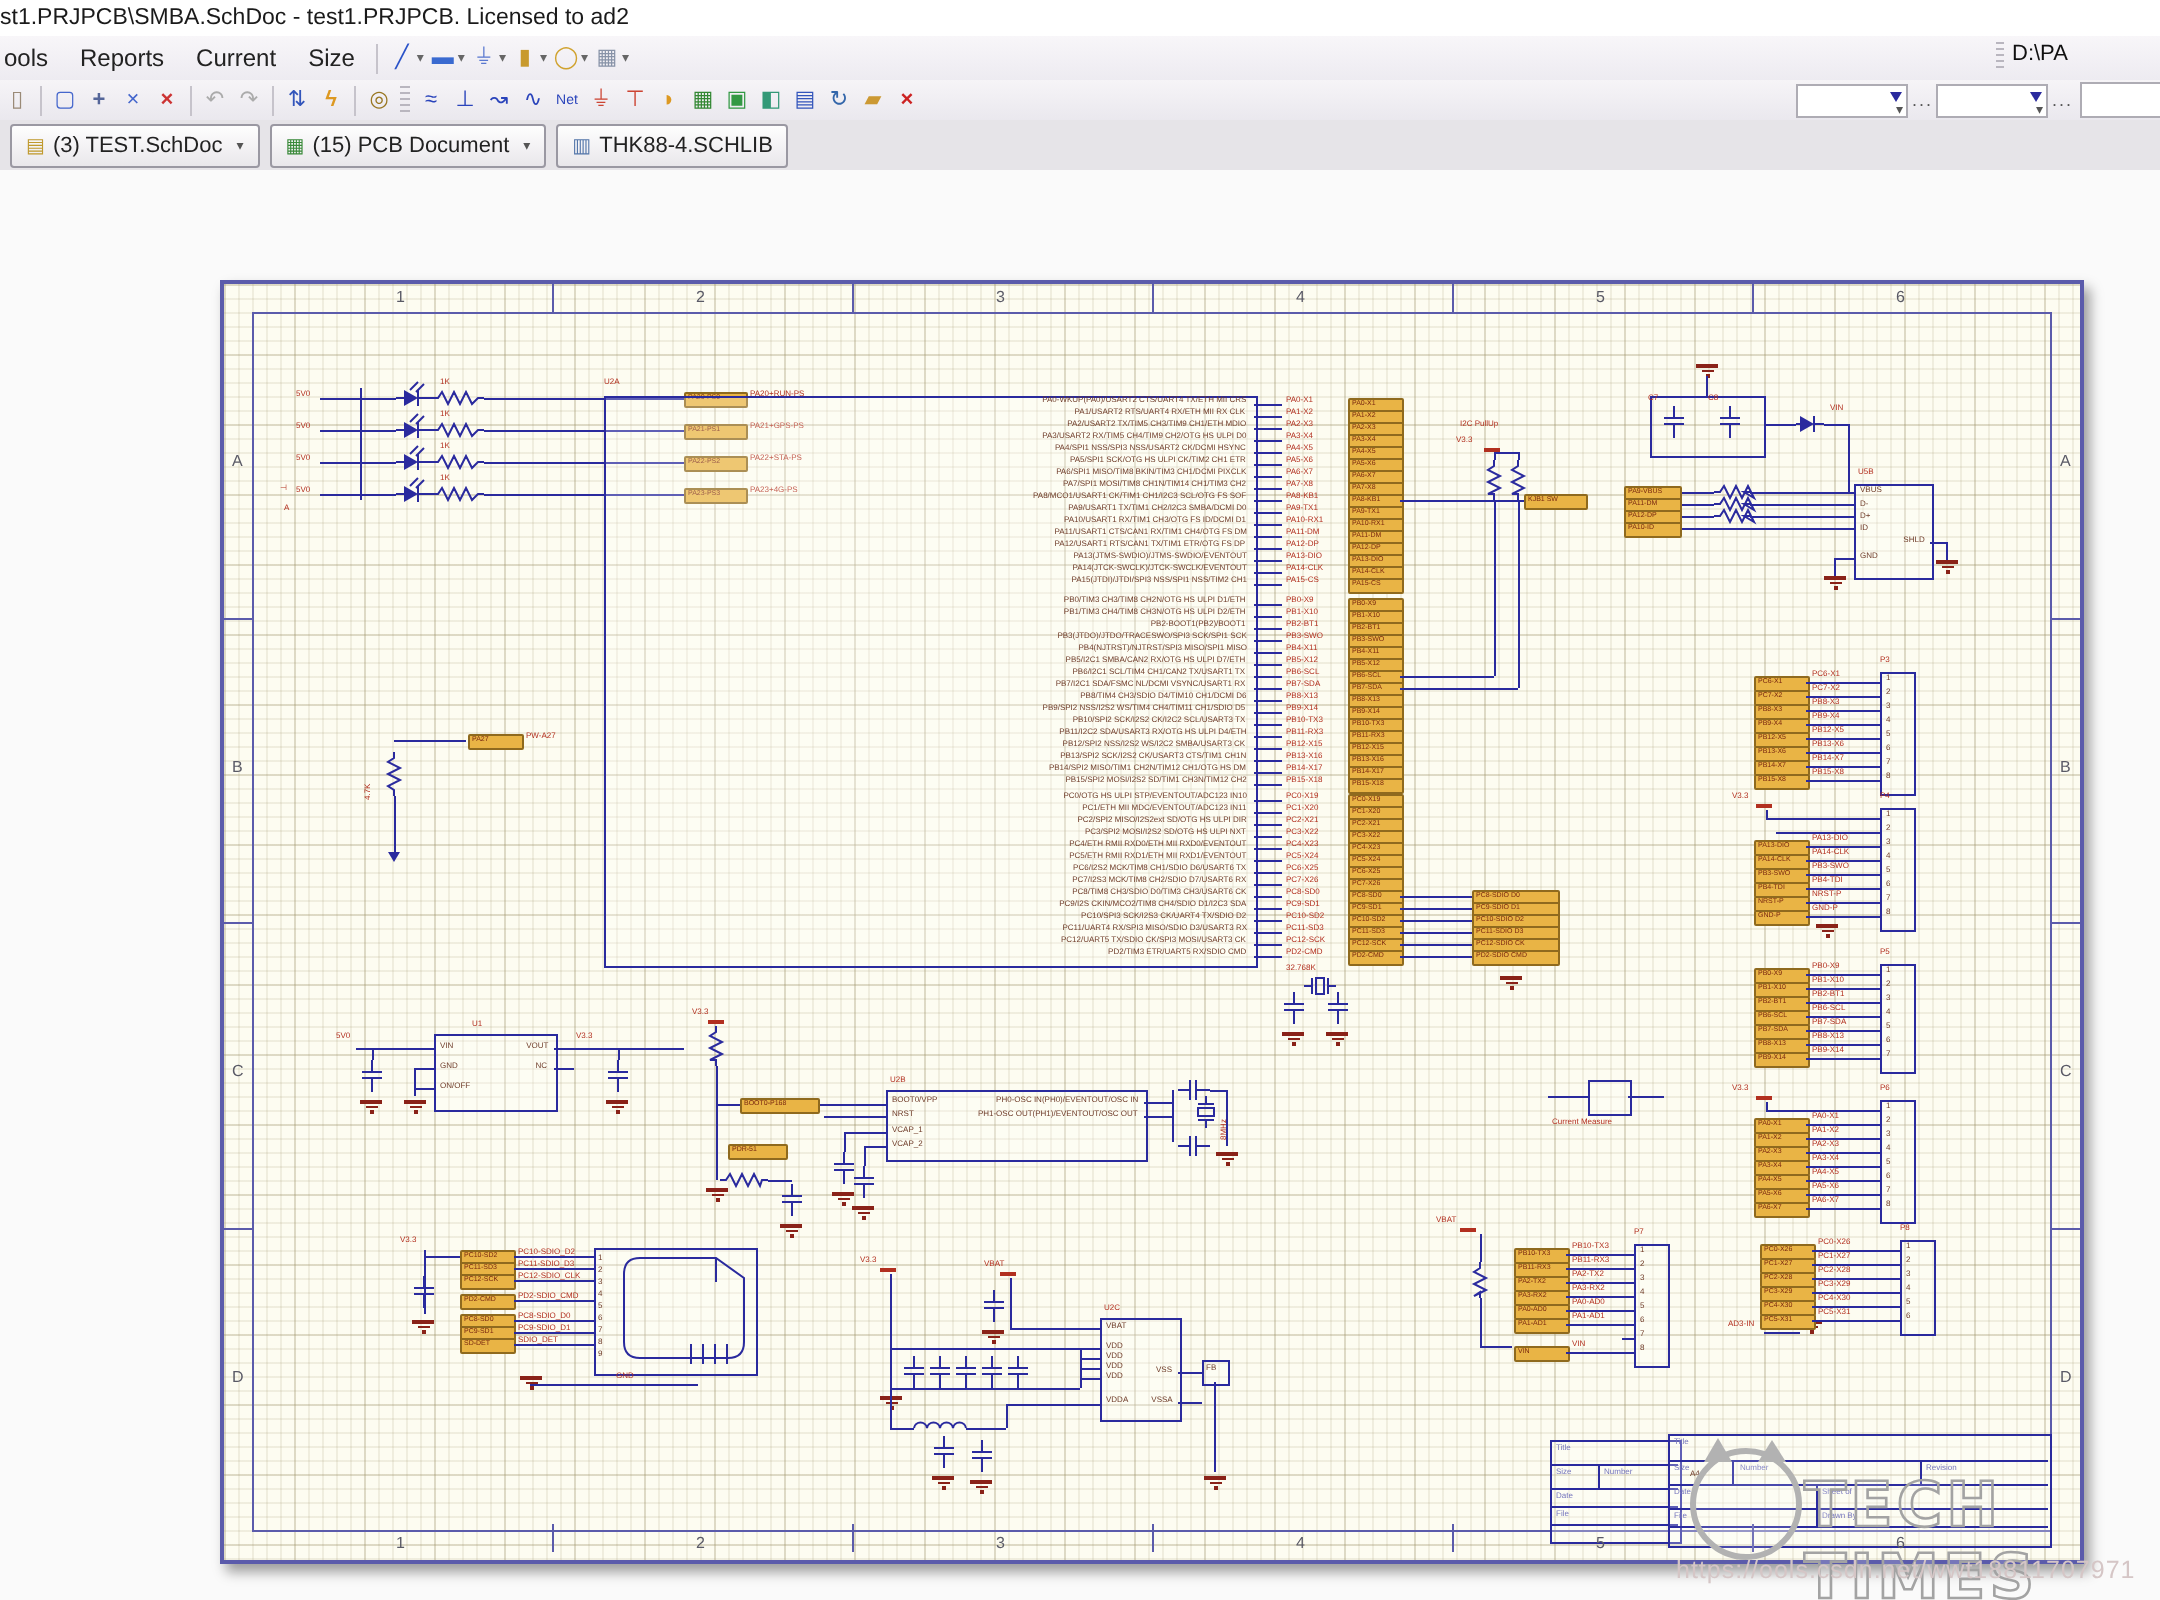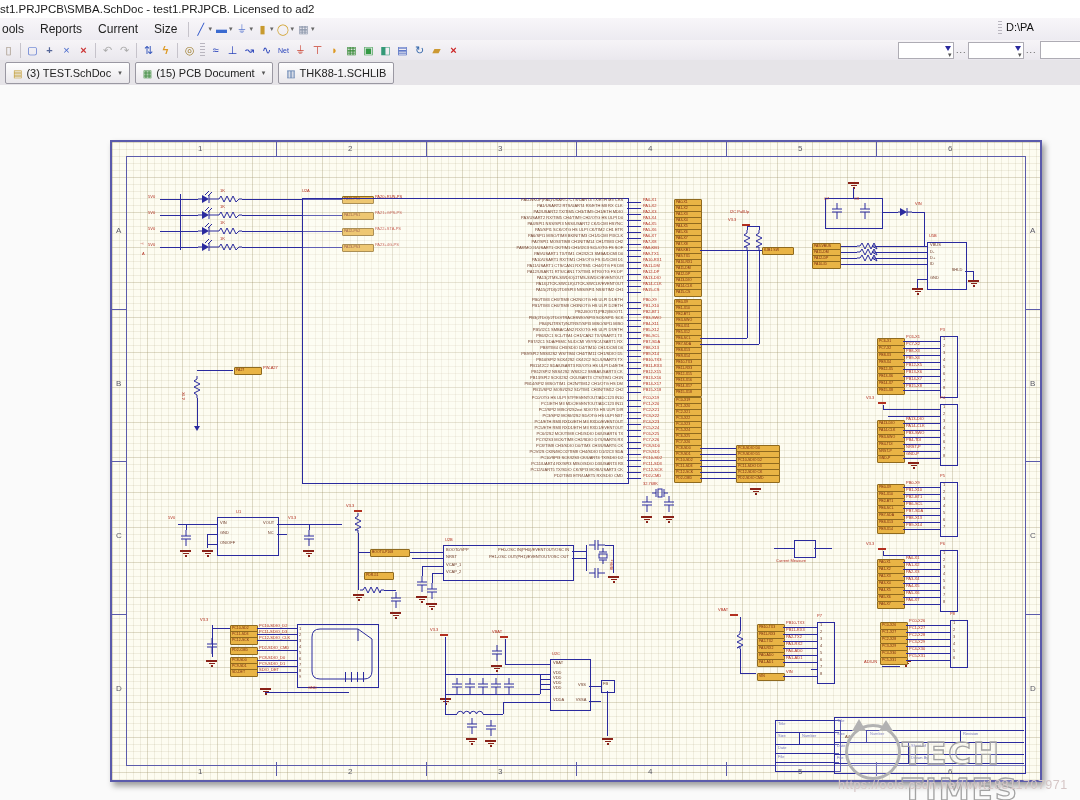--- a/index.html
+++ b/index.html
@@ -149,21 +149,21 @@
       <span>(3) TEST.SchDoc</span>
       <span class="tdd">▾</span>
     </span>
     <span class="tab">
       <span class="tic" style="color: rgb(58, 138, 58);">▦</span>
       <span>(15) PCB Document</span>
       <span class="tdd">▾</span>
     </span>
     <span class="tab">
       <span class="tic" style="color: rgb(85, 119, 170);">▥</span>
-      <span>THK88-1.SCHLIB</span>
+      <span>THK88-4.SCHLIB</span>
     </span>
   </div>
 
 <div class="workspace">
   <div class="sheet" id="sheet">
     <div class="inner"></div>
     <div class="sch" id="sch">
         <div class="w" style="left: 68px; top: 52px; width: 1px; height: 56px;"></div>
         <div class="t rt" style="left: 28px; top: 100px;">⊣</div>
         <div class="t rt" style="left: 30px; top: 110px;">A</div>

